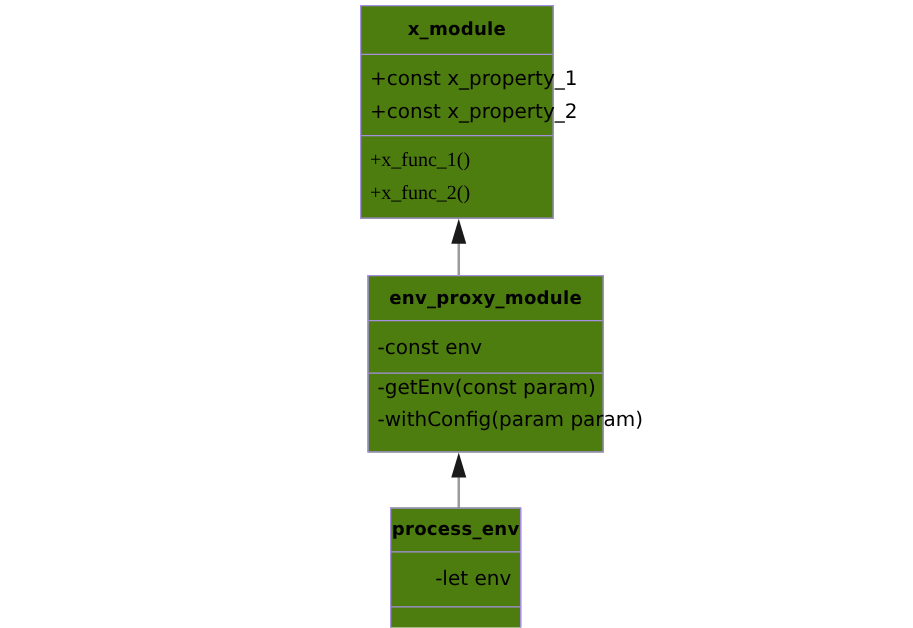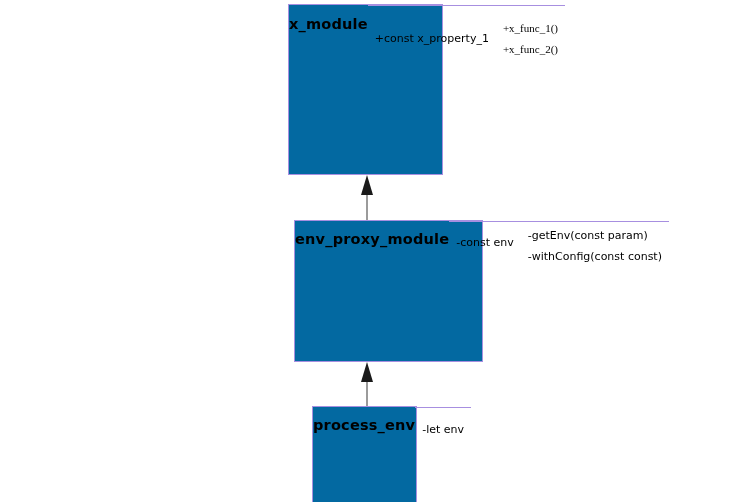--- a/index.html
+++ b/index.html
@@ -20,23 +20,24 @@
     position: absolute;
     inset: 0;
     width: 730px;
     height: 502px;
   }
 
   
   .uml-class {
     position: absolute;
     box-sizing: border-box;
-    background: #0369a1;
+    background: #4d7c0f;
     border: 1.5px solid #a78fe0;
     display: flex;
+    flex-direction: column;
   }
 
   .uml-title {
     box-sizing: border-box;
     text-align: center;
     font-weight: bold;
     font-size: 14.5px;
     color: #000000;
     letter-spacing: 0.2px;
     display: flex;
@@ -47,21 +48,21 @@
   .uml-compartment {
     box-sizing: border-box;
     border-top: 1.5px solid #a78fe0;
     padding: 5px 7px 5px 7px;
     display: flex;
     flex-direction: column;
     justify-content: center;
   }
 
   .uml-row {
-    font-size: 11px;
+    font-size: 16px;
     color: #000000;
     line-height: 1.0;
     white-space: nowrap;
     padding: 5px 0 5px 0;
   }
 
   .uml-compartment.empty {
     padding: 0;
     min-height: 16px;
   }
@@ -113,40 +114,41 @@
 </style>
 </head>
 <body>
 
 <div class="canvas">
 
   <div class="uml-class" id="class-x-module">
     <div class="uml-title">x_module</div>
     <div class="uml-compartment comp-attrs">
       <div class="uml-row">+const x_property_1</div>
+      <div class="uml-row">+const x_property_2</div>
     </div>
     <div class="uml-compartment comp-methods">
       <div class="uml-row">+x_func_1()</div>
       <div class="uml-row">+x_func_2()</div>
     </div>
   </div>
 
   <svg class="uml-arrow" id="arrow-env-proxy-to-x" style="left:350px; top:174px; width:34px; height:48px;" viewBox="0 0 34 48">
     <line class="shaft" x1="17" y1="48" x2="17" y2="20"></line>
     <polygon class="head" points="17,1 23,21 11,21"></polygon>
   </svg>
 
   <div class="uml-class" id="class-env-proxy-module">
     <div class="uml-title">env_proxy_module</div>
     <div class="uml-compartment comp-attrs">
       <div class="uml-row">-const env</div>
     </div>
     <div class="uml-compartment comp-methods">
       <div class="uml-row">-getEnv(const param)</div>
-      <div class="uml-row">-withConfig(const const)</div>
+      <div class="uml-row">-withConfig(param param)</div>
     </div>
   </div>
 
   <svg class="uml-arrow" id="arrow-process-env-to-env-proxy" style="left:350px; top:361px; width:34px; height:46px;" viewBox="0 0 34 46">
     <line class="shaft" x1="17" y1="46" x2="17" y2="20"></line>
     <polygon class="head" points="17,1 23,21 11,21"></polygon>
   </svg>
 
   <div class="uml-class" id="class-process-env">
     <div class="uml-title">process_env</div>

